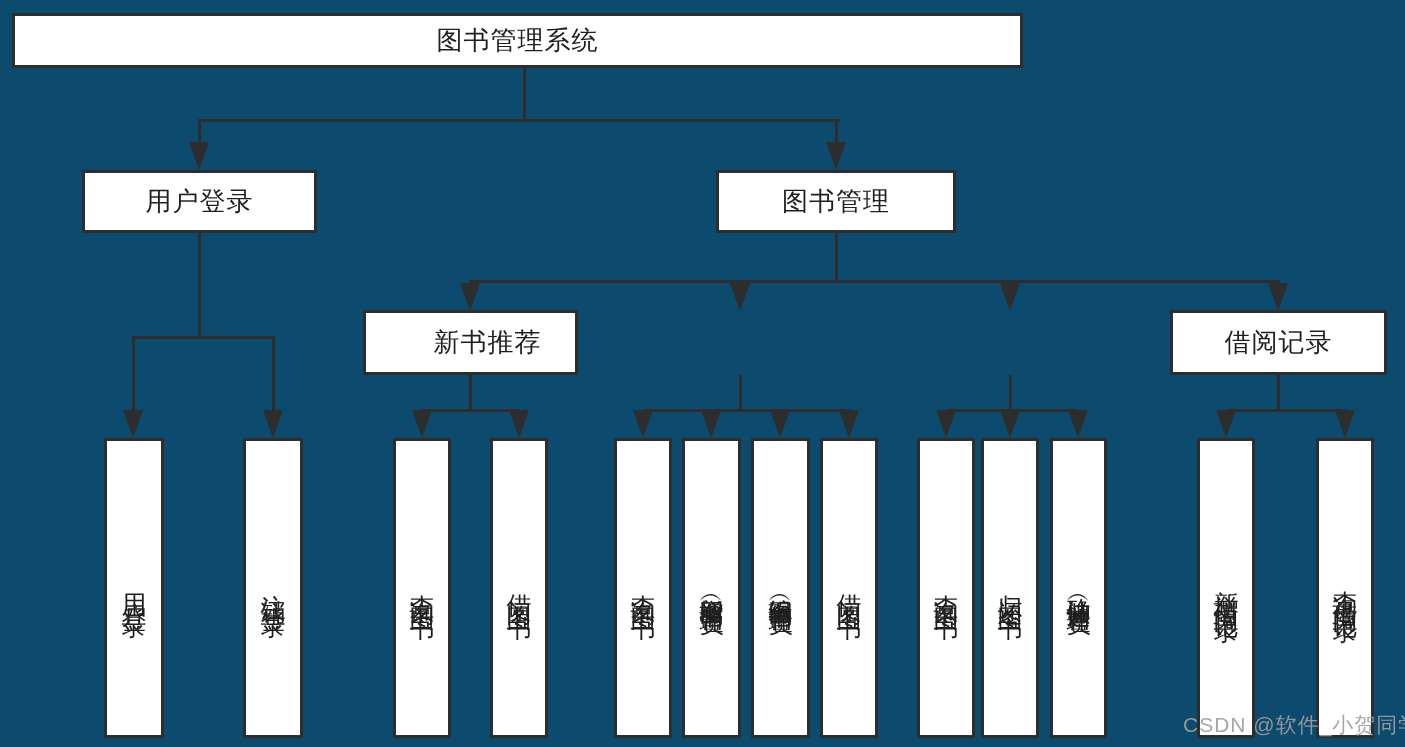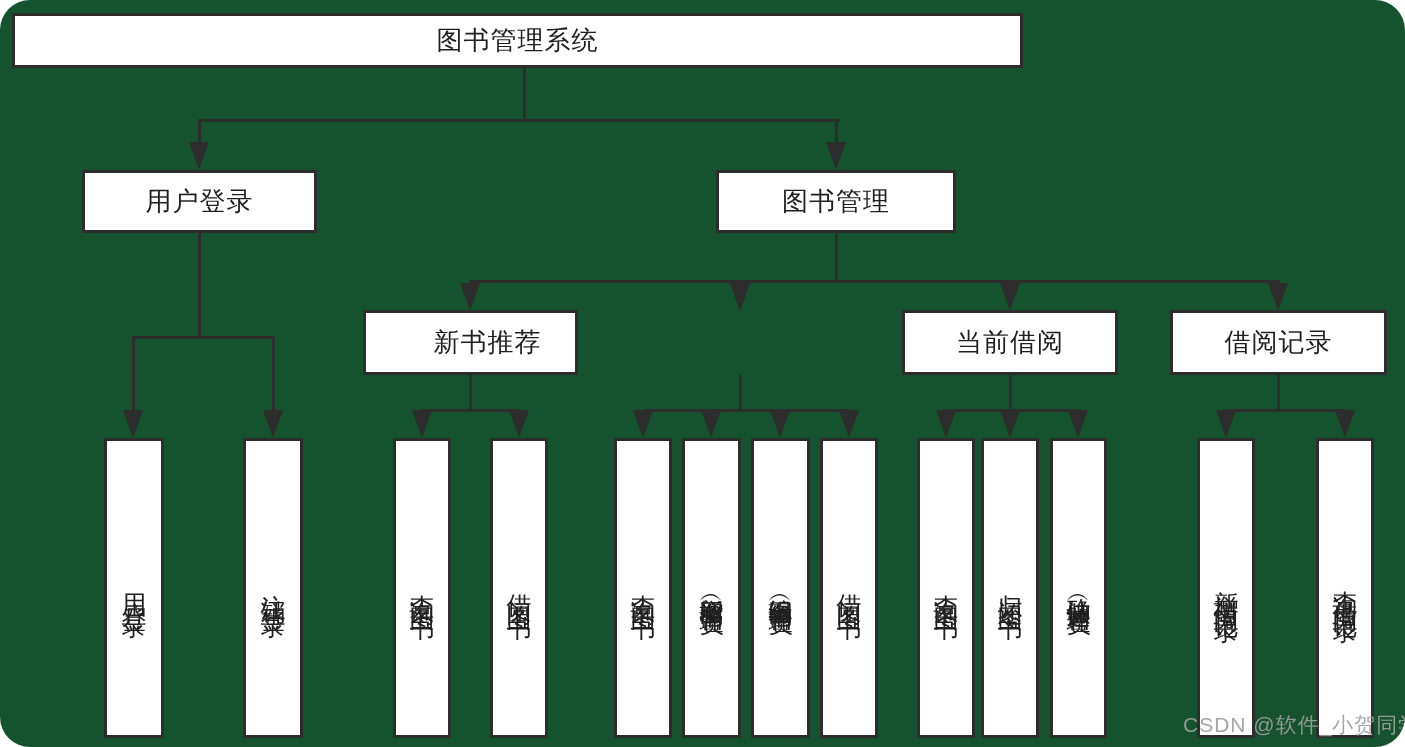--- a/index.html
+++ b/index.html
@@ -2,21 +2,21 @@
 <html><head>
 <meta charset="utf-8">
 <style>
   :root{
     --line:#2d2d2d;
     --text:#1f1f1f;
   }
   html,body{margin:0;padding:0;background:#fff;}
   body{font-family:"Liberation Sans","DejaVu Sans",sans-serif;}
   #stage{
-    position:relative;width:1405px;height:747px;background:#14532d;overflow:hidden;border-radius:30px;
+    position:relative;width:1405px;height:747px;background:#0c4a6e;overflow:hidden;
   }
   
   .hbox{
     position:absolute;box-sizing:border-box;background:#fff;
     border:3px solid var(--line);
     display:flex;align-items:center;justify-content:center;
     font-size:26px;color:var(--text);letter-spacing:1px;
     z-index:2;
   }
   
@@ -84,23 +84,20 @@
   <div class="vl" style="left:739px;top:280px;height:8px;"></div>
   <div class="ah" style="left:730px;top:283px;"></div>
   <div class="vl" style="left:1009px;top:280px;height:8px;"></div>
   <div class="ah" style="left:1000px;top:283px;"></div>
   <div class="vl" style="left:1277px;top:280px;height:8px;"></div>
   <div class="ah" style="left:1268px;top:283px;"></div>
 
   <div class="hbox" style="left:363px;top:310px;width:215px;height:65px;padding-left:34px;">
     <span>新书推荐</span>
   </div>
-  <div class="hbox" style="left:902px;top:310px;width:216px;height:65px;">
-    <span>当前借阅</span>
-  </div>
   <div class="hbox" style="left:1170px;top:310px;width:217px;height:65px;font-family:Liberation Serif, serif;">
     <span>借阅记录</span>
   </div>
 
   <div class="vl" style="left:469px;top:375px;height:34px;"></div>
   <div class="hl" style="left:421px;top:409px;width:99px;"></div>
   <div class="ah" style="left:412px;top:410px;"></div>
   <div class="ah" style="left:509px;top:410px;"></div>
 
   <div class="vl" style="left:739px;top:375px;height:34px;"></div>

